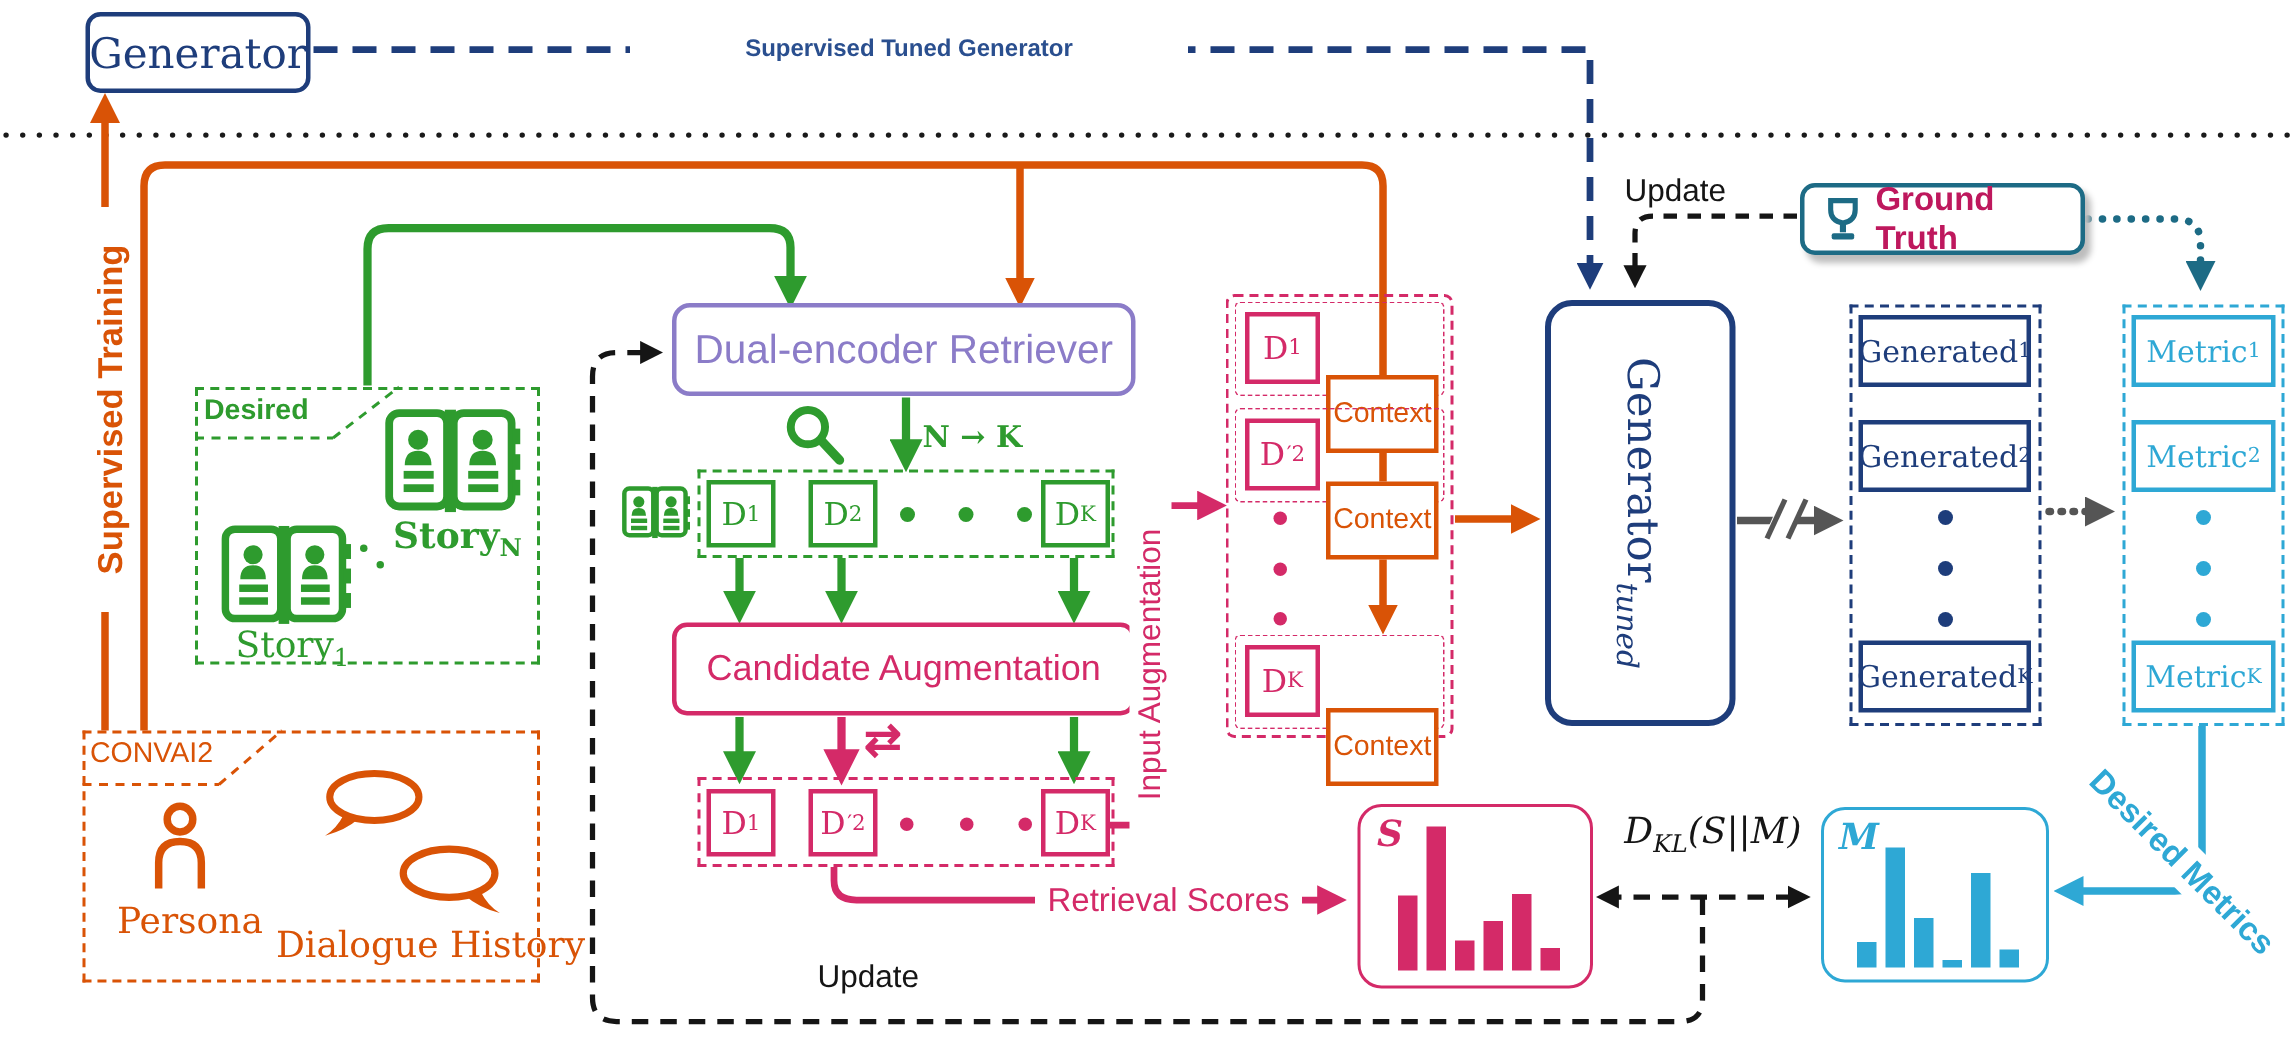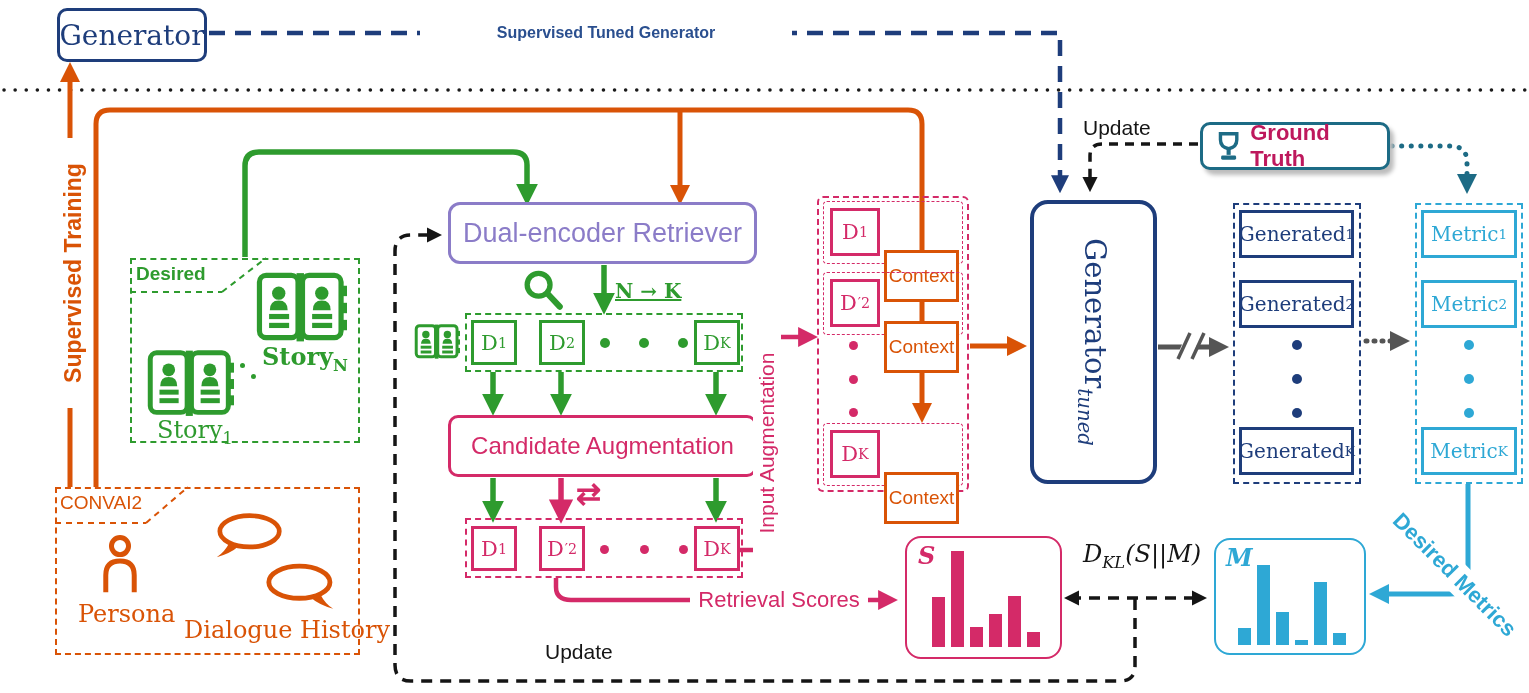--- a/index.html
+++ b/index.html
@@ -189,21 +189,21 @@
   <div class="lbl serif orange" style="left:184px;top:616px;width:165px;text-align:center;font-size:24px;">Dialogue History</div>
 
   <div class="box serif purple" style="left:448px;top:202px;width:309px;height:62px;border:3px solid #8b7cc8;border-radius:12px;font-family:'Liberation Sans',sans-serif;font-size:27px;">
     <span>Dual-encoder Retriever</span>
   </div>
 
   <svg class="abs" style="left:520px;top:268px;z-index:2;" width="46" height="44" viewBox="0 0 50 50">
     <circle cx="20" cy="19" r="13" fill="none" stroke="#2e9b2e" stroke-width="6"></circle>
     <line x1="30" y1="29" x2="44" y2="44" stroke="#2e9b2e" stroke-width="7" stroke-linecap="round"></line>
   </svg>
-  <div class="lbl serif green" style="left:615px;top:279px;font-weight:bold;font-size:20px;text-decoration:underline;">N → K</div>
+  <div class="lbl serif green" style="left:615px;top:279px;font-weight:bold;font-size:20px;">N → K</div>
 
   <svg class="abs" style="left:414px;top:320px;z-index:2;" width="46" height="44" viewBox="0 0 124 100">
     <rect x="6" y="6" width="52" height="84" rx="9" fill="#fff" stroke="#2e9b2e" stroke-width="8"></rect>
     <rect x="64" y="6" width="52" height="84" rx="9" fill="#fff" stroke="#2e9b2e" stroke-width="8"></rect>
     <rect x="56" y="3" width="10" height="92" fill="#2e9b2e"></rect>
     <circle cx="32" cy="30" r="10" fill="#2e9b2e"></circle>
       <path d="M19 55 Q19 41 32 41 Q45 41 45 55 Z" fill="#2e9b2e"></path>
     <rect x="18" y="60" width="29" height="8" fill="#2e9b2e"></rect>
       <rect x="18" y="73" width="29" height="8" fill="#2e9b2e"></rect>
     <circle cx="90" cy="30" r="10" fill="#2e9b2e"></circle>

